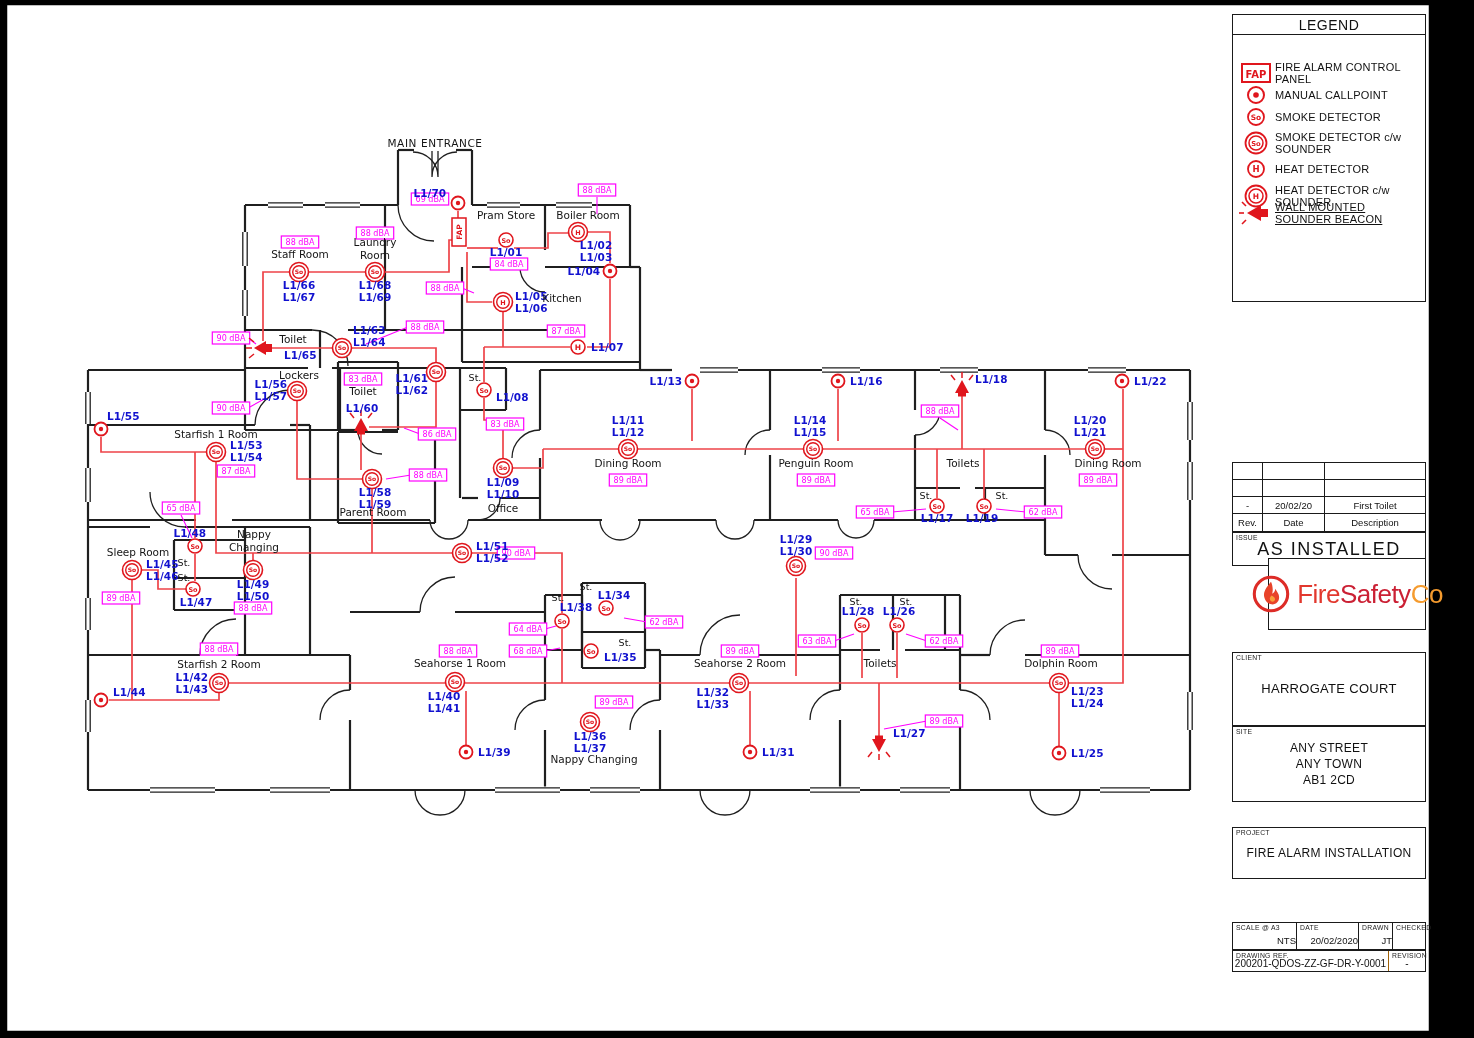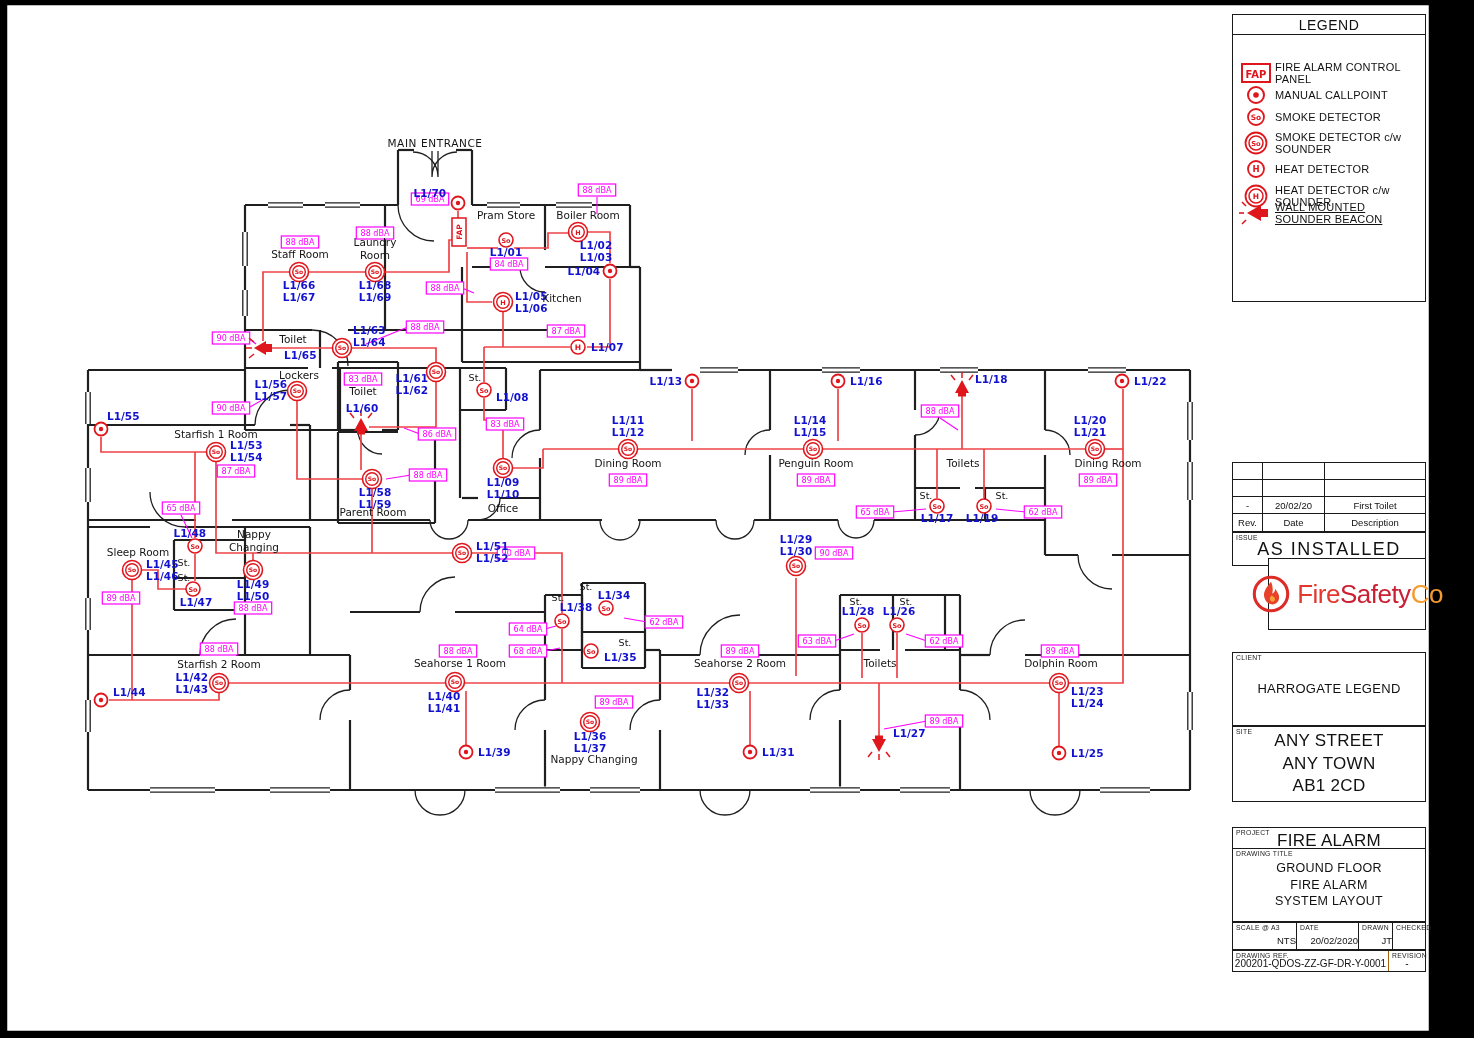--- a/index.html
+++ b/index.html
@@ -28,21 +28,21 @@
   .issue-val{width:100%;height:100%;display:flex;align-items:center;justify-content:center;
              font-size:18px;letter-spacing:1.5px;}
   #logo-box{top:544px;height:72px;display:flex;align-items:center;justify-content:center;margin-left:36px;}
   .logo-row{display:flex;align-items:center;gap:6px;}
   .logo-text{font-size:26px;font-weight:500;letter-spacing:-0.5px;}
   #client-box{top:638px;height:74px;}
   #site-box{top:712px;height:76px;}
   #project-box{top:813px;height:52px;}
   #dtitle-box{top:834px;height:74px;}
   .center-val{width:100%;height:100%;display:flex;flex-direction:column;align-items:center;justify-content:center;
-              font-size:17px;line-height:1.35;letter-spacing:.3px;text-align:center;}
+              font-size:12px;line-height:1.35;letter-spacing:.3px;text-align:center;}
   #dtitle-box .center-val{font-size:12.5px;}
   #meta-box{top:908px;height:28px;display:grid;grid-template-columns:64px 62px 34px 1fr;}
   .meta-cell{position:relative;border-right:1px solid #1a1a1a;display:flex;align-items:flex-end;justify-content:flex-end;
              font-size:9.5px;padding-bottom:3px;}
   .meta-cell:last-child{border-right:none;}
   #ref-box{top:936px;height:22px;display:grid;grid-template-columns:1fr 36px;}
   .ref-cell{position:relative;border-right:1px solid #a16207;display:flex;align-items:flex-end;justify-content:center;
             font-size:10px;padding-bottom:2px;letter-spacing:0;}
   .ref-cell:last-child{border-right:none;}
 </style>
@@ -929,45 +929,37 @@
           <path d="M17.6 18.2 C 15.6 19.8, 15.5 22, 17 23.2 C 18.7 24.3, 20.6 23, 20.4 21.2 C 20.2 19.7, 18.9 19, 17.6 18.2 Z" fill="#f8a03a"></path>
         </svg>
         <div class="logo-text">
           <span style="color: rgb(226, 56, 46);">Fire</span><span style="color: rgb(203, 32, 52);">Safety</span><span style="color: rgb(245, 155, 46);">Co</span>
         </div>
       </div>
     </div>
 
     <div id="client-box" class="box">
       <div class="mini-label">CLIENT</div>
-      <div class="center-val" style="font-size:13px">HARROGATE LEGEND</div>
+      <div class="center-val" style="font-size:13px">HARROGATE COURT</div>
     </div>
 
     <div id="site-box" class="box">
       <div class="mini-label">SITE</div>
       <div class="center-val">
         <div>ANY STREET</div>
         <div>ANY TOWN</div>
         <div>AB1 2CD</div>
       </div>
     </div>
 
     <div id="project-box" class="box">
       <div class="mini-label">PROJECT</div>
       <div class="center-val">FIRE ALARM INSTALLATION</div>
     </div>
 
-    <div id="dtitle-box" class="box">
-      <div class="mini-label">DRAWING TITLE</div>
-      <div class="center-val">
-        <div>GROUND FLOOR</div>
-        <div>FIRE ALARM</div>
-        <div>SYSTEM LAYOUT</div>
-      </div>
-    </div>
 
     <div id="meta-box" class="box">
       <div class="meta-cell">
         <div class="mini-label">SCALE @ A3</div>
         <span>NTS</span>
       </div>
       <div class="meta-cell">
         <div class="mini-label">DATE</div>
         <span>20/02/2020</span>
       </div>

